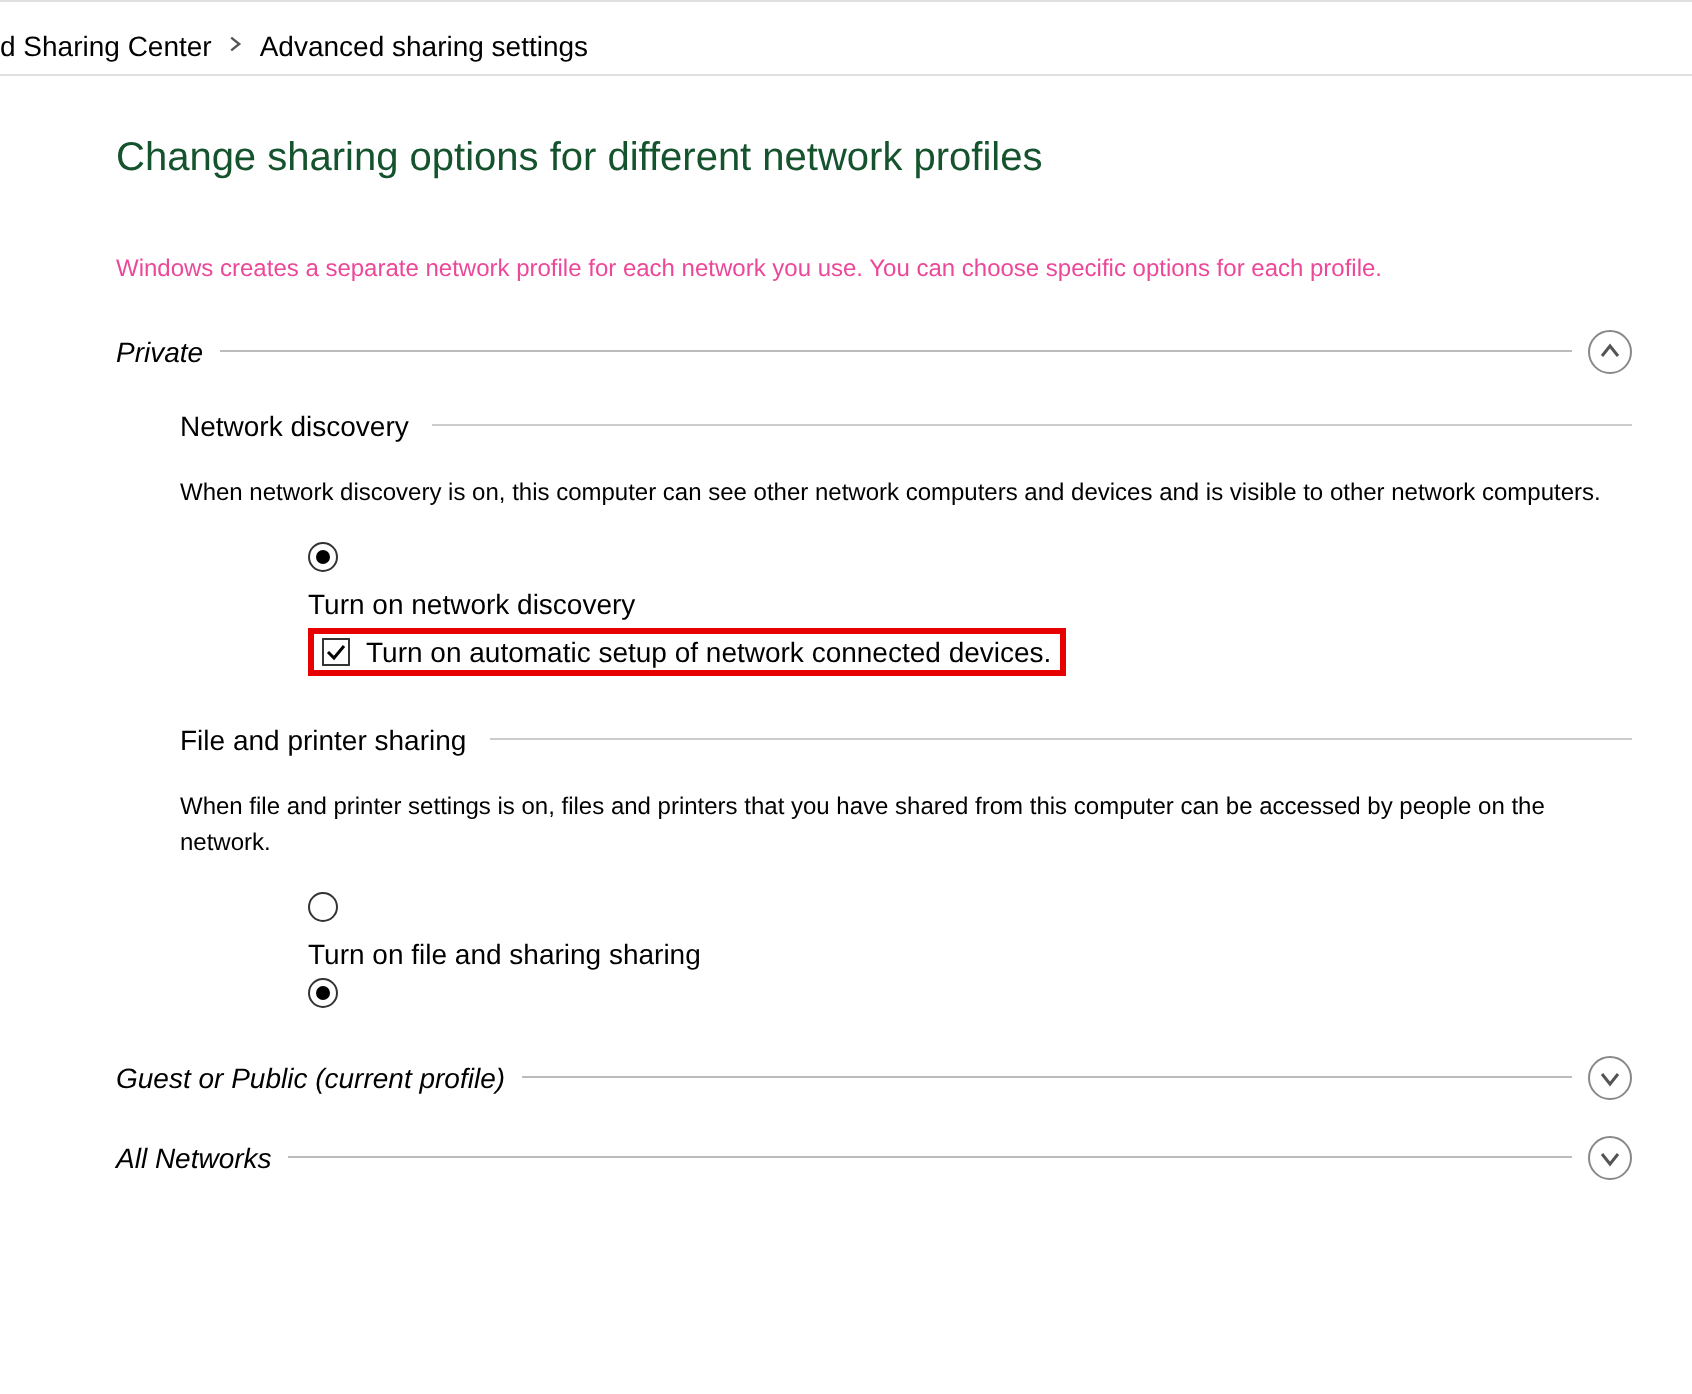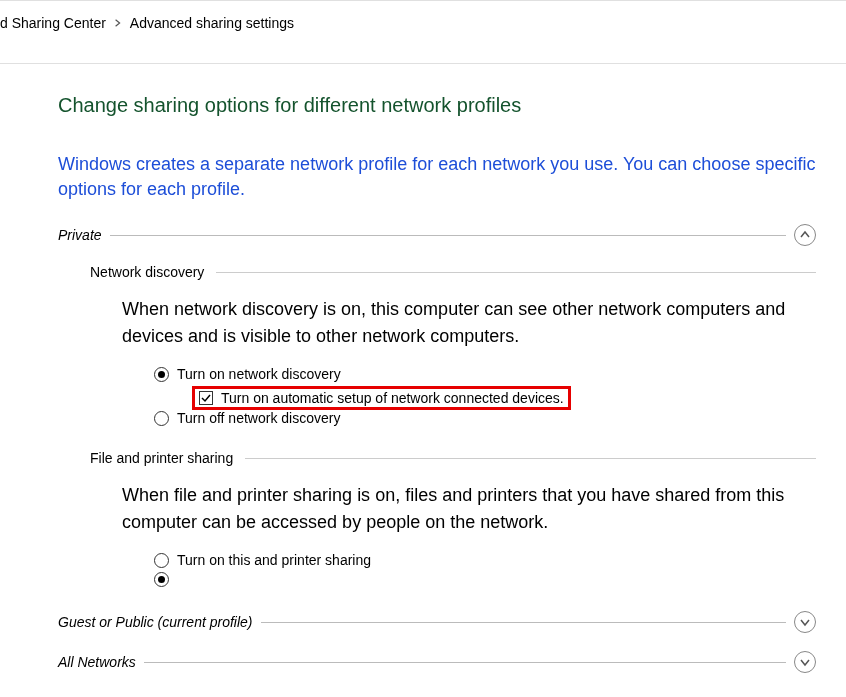--- a/index.html
+++ b/index.html
@@ -8,21 +8,21 @@
       padding: 0;
     }
     body {
       font-family: "Segoe UI", Tahoma, sans-serif;
       font-size: 14px;
       color: #000;
       background: #fff;
       width: 846px;
     }
     .breadcrumb {
-      padding: 14px 0 32px 0;
+      padding: 14px 0 6px 0;
       border-top: 1px solid #e0e0e0;
       border-bottom: 1px solid #e0e0e0;
       display: flex;
       align-items: center;
       gap: 8px;
     }
     .breadcrumb-item {
       color: #000;
     }
     .breadcrumb-chevron {
@@ -32,22 +32,22 @@
     .content {
       padding: 30px 30px 30px 58px;
     }
     .title {
       color: #14532d;
       font-size: 20px;
       font-weight: 400;
       margin-bottom: 12px;
     }
     .description {
-      color: #1d4ed8;
-      font-size: 18px;
+      color: #ec4899;
+      font-size: 12px;
       margin-bottom: 22px;
       line-height: 1.4;
       margin-top: 35px;
     }
     .section-header {
       display: flex;
       align-items: center;
       gap: 8px;
       margin-bottom: 18px;
       font-style: italic;
@@ -91,34 +91,34 @@
     .subsection-label {
       font-size: 14px;
       white-space: nowrap;
     }
     .subsection-line {
       flex: 1;
       height: 1px;
       background: #ccc;
     }
     .subsection-text {
-      margin-left: 32px;
       margin-bottom: 16px;
       line-height: 1.5;
-      font-size: 18px;
+      font-size: 12px;
     }
     .radio-group {
       margin-left: 64px;
     }
     .radio-item {
       display: flex;
-      align-items: flex-end;
+      align-items: flex-start;
       gap: 8px;
       margin-bottom: 4px;
       cursor: pointer;
+      flex-direction: column;
     }
     .radio {
       width: 15px;
       height: 15px;
       border: 1.5px solid #333;
       border-radius: 50%;
       display: flex;
       align-items: center;
       justify-content: center;
       flex-shrink: 0;
@@ -156,21 +156,20 @@
     }
     .checkbox-label {
       font-size: 14px;
     }
     .highlight-box {
       border: 3px solid #e60000;
       padding: 1px 4px;
       display: inline-flex;
       align-items: center;
       gap: 8px;
-      margin-left: 38px;
     }
     .section-header.collapsed {
       margin-bottom: 18px;
       align-items: center;
     }
   </style>
 </head>
 <body>
 
 <div class="breadcrumb">
@@ -211,37 +210,33 @@
       <div class="highlight-box">
         <div class="checkbox-row" style="margin-left:0;margin-bottom:0">
           <div class="checkbox">
             <svg viewBox="0 0 10 10">
                 <path d="M1 5 L4 8 L9 2" stroke="#000" stroke-width="1.5" fill="none"></path>
               </svg>
           </div>
           <span class="checkbox-label">Turn on automatic setup of network connected devices.</span>
         </div>
       </div>
-      <div class="radio-item">
-        <div class="radio"></div>
-        <span class="radio-label">Turn off network discovery</span>
-      </div>
     </div>
   </div>
 
   <div class="subsection">
     <div class="subsection-header">
       <span class="subsection-label">File and printer sharing</span>
       <div class="subsection-line"></div>
     </div>
-    <p class="subsection-text">When file and printer sharing is on, files and printers that you have shared from this computer can be accessed by people on the network.</p>
+    <p class="subsection-text">When file and printer settings is on, files and printers that you have shared from this computer can be accessed by people on the network.</p>
     <div class="radio-group">
       <div class="radio-item">
         <div class="radio"></div>
-        <span class="radio-label">Turn on this and printer sharing</span>
+        <span class="radio-label">Turn on file and sharing sharing</span>
       </div>
       <div class="radio-item">
         <div class="radio checked"></div>
       </div>
     </div>
   </div>
 
   <div class="section-header collapsed">
     <span class="section-label">Guest or Public (current profile)</span>
     <div class="section-line"></div>

